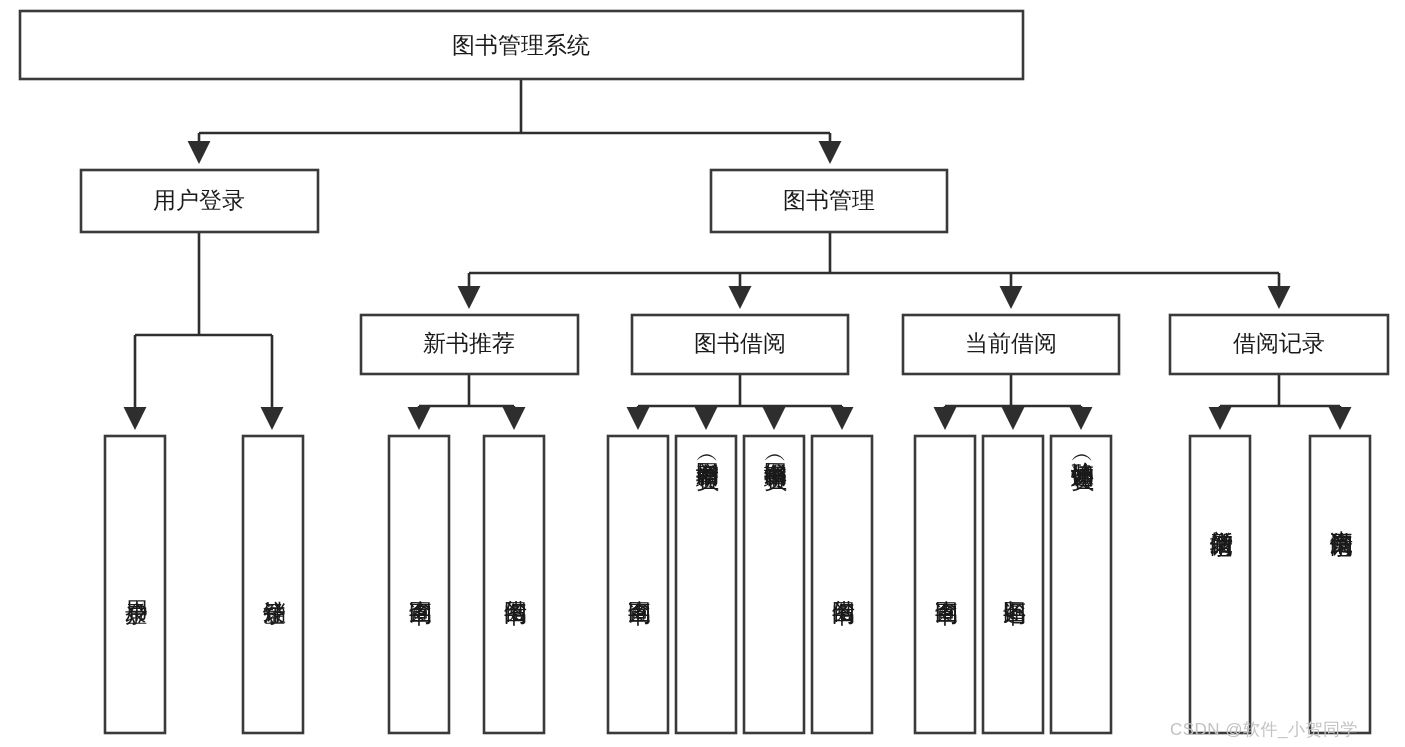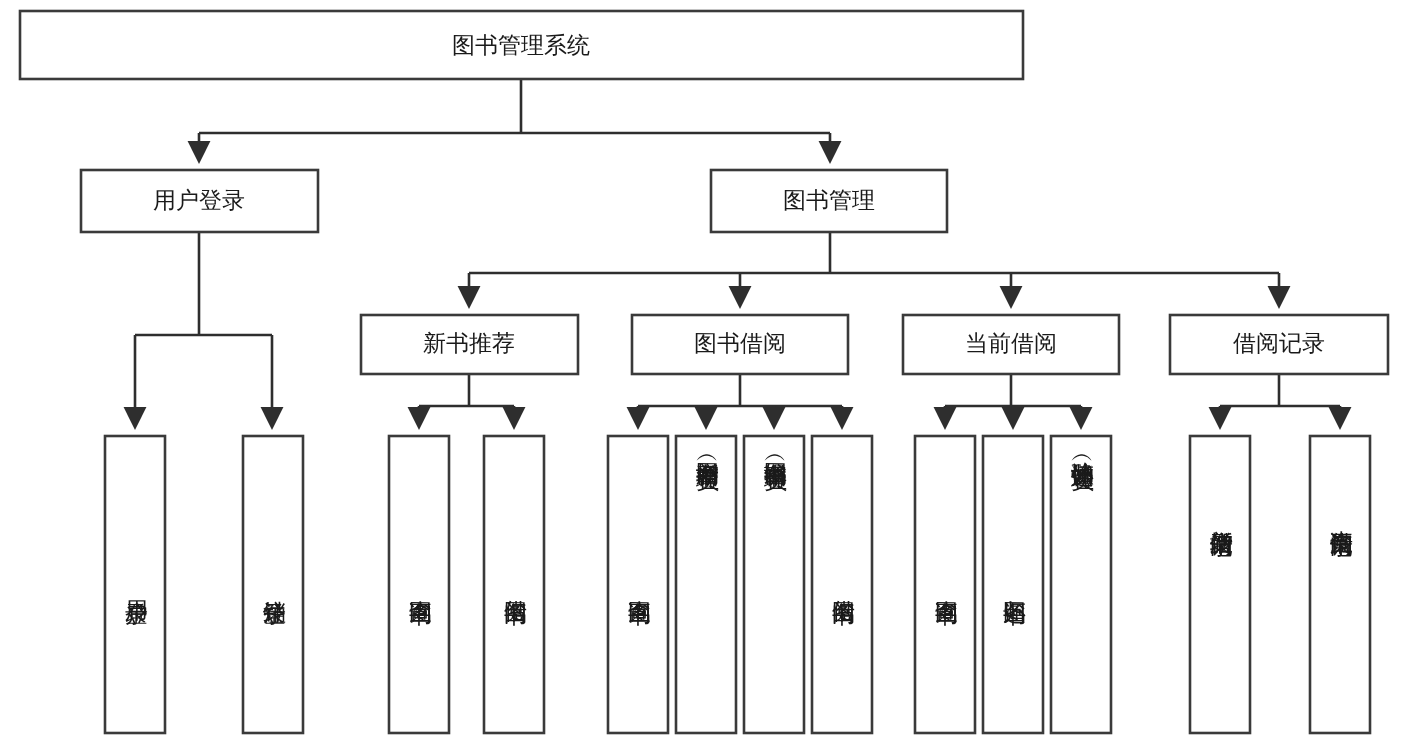--- a/index.html
+++ b/index.html
@@ -219,13 +219,14 @@
       <text class="node-label v-label" x="1220" y="515">新增借阅记录</text>
     </g>
 
     <g>
       <rect class="node-rect" x="1310" y="436" width="60" height="297"></rect>
       <text class="node-label v-label" x="1340" y="515">查询借阅记录</text>
     </g>
 
   </svg>
 
+  <div class="watermark">CSDN @软件_小贺同学</div>
 </div>
 
 </body></html>

